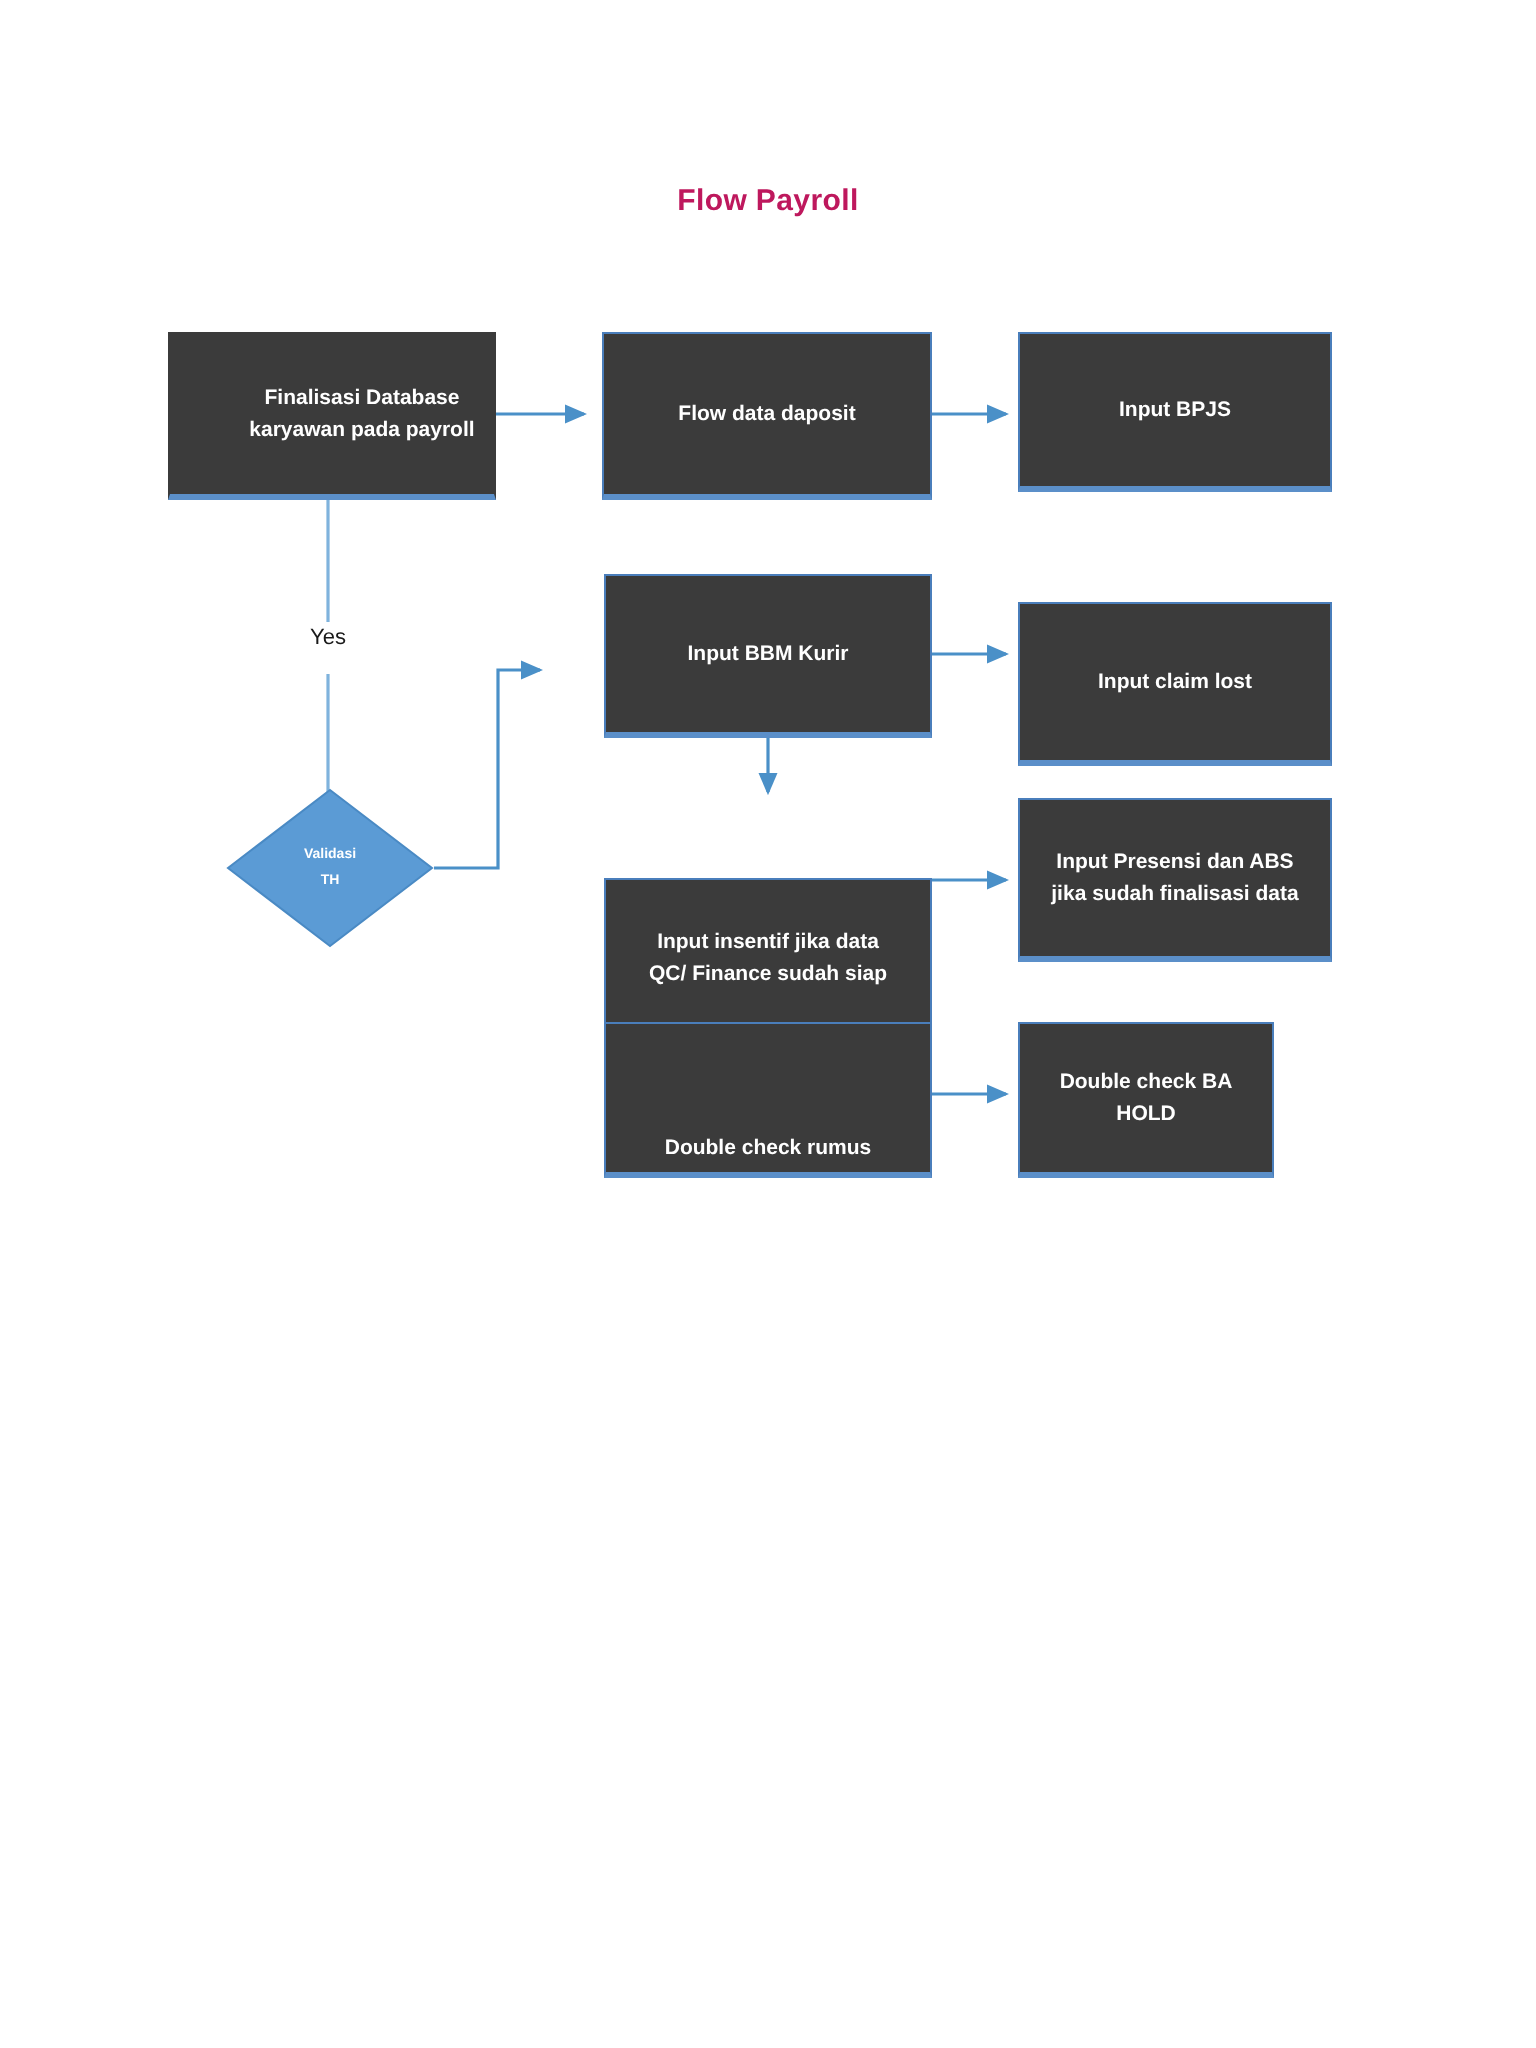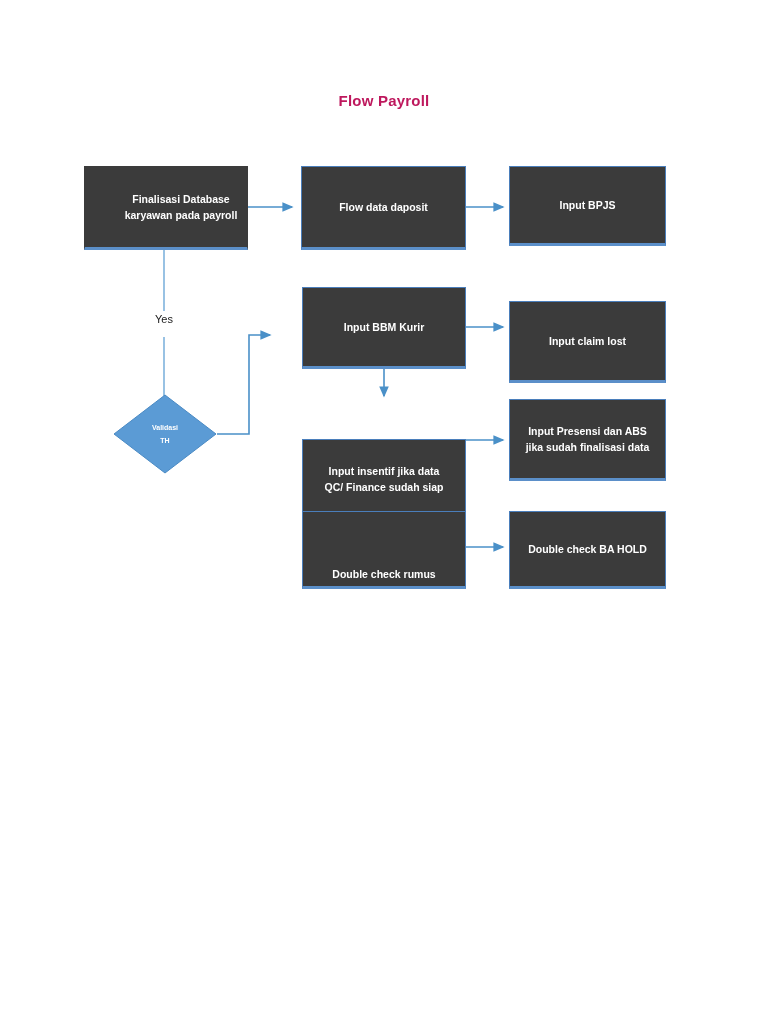--- a/index.html
+++ b/index.html
@@ -163,21 +163,21 @@
 
   <div class="node" style="left:509px; top:399px; width:157px; height:82px;">
     <span class="node-text">Input Presensi dan ABS
 jika sudah finalisasi data</span>
   </div>
 
   <div class="node" style="left:302px; top:511px; width:164px; height:78px;align-items:flex-end;">
     <span class="node-text">Double check rumus</span>
   </div>
 
-  <div class="node" style="left:509px; top:511px; width:157px; height:78px;">
+  <div class="node" style="left:509px; top:511px; width:128px; height:78px;">
     <span class="node-text">Double check BA HOLD</span>
   </div>
 
   <div class="diamond">
     <svg width="104" height="80" viewBox="0 0 104 80">
       <polygon points="52,1 103,40 52,79 1,40" fill="#5b9bd5" stroke="#4a8ac4" stroke-width="1"></polygon>
     </svg>
     <div class="diamond-label">
       <span>Validasi</span>
       <span>TH</span>

